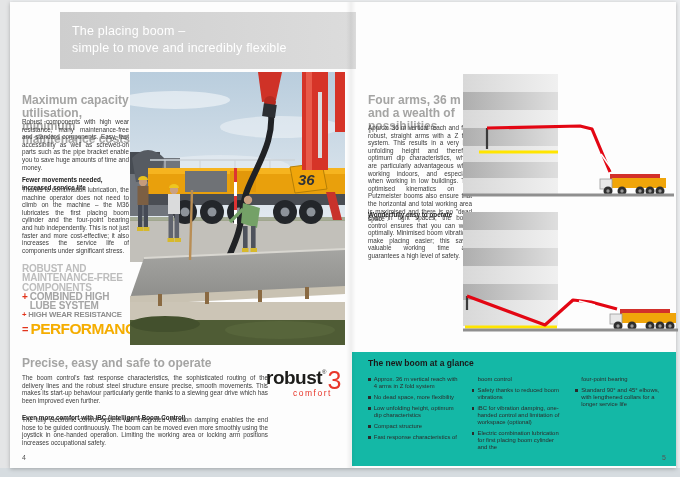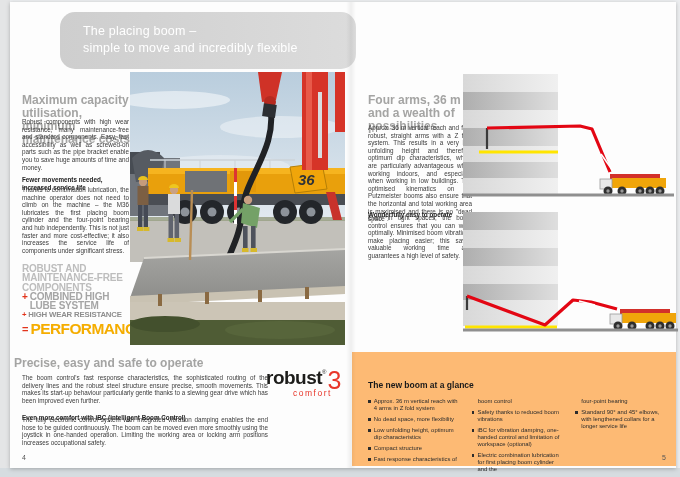--- a/index.html
+++ b/index.html
@@ -20,22 +20,22 @@
     background:linear-gradient(to right, rgba(0,0,0,0) 0%, rgba(0,0,0,.06) 50%, rgba(0,0,0,0) 100%);
     pointer-events:none;
   }
   #bottom-edge { position:absolute; left:0; top:468px; width:680px; height:9px; background:#d6dce0; }
   #left-edge   { position:absolute; left:0; top:0; width:10px; height:468px; background:#e4e5e6; }
 
   
   #header-band {
     left:50px; top:10px; width:296px; height:57px;
     background:linear-gradient(to right,#cecece,#dcdcdc);
-    color:#ffffff; padding:11px 0 0 23px;
-    font-size:12.5px; line-height:17px; letter-spacing:.2px;border-radius:15px;
+    color:#ffffff; padding:11px 0 0 12px;
+    font-size:12.5px; line-height:17px; letter-spacing:.2px;
   }
 
   
   .section-heading { color:#a4a4a3; font-weight:bold; font-size:12px; line-height:13px; }
   .body-text { color:#3b3b3b; font-size:6.3px; line-height:7.6px; text-align:justify; }
   .body-subhead { color:#222; font-weight:bold; font-size:6.3px; line-height:7.6px; margin-top:6px; }
 
   
   #left-heading { left:12px; top:92px; width:110px; }
   #left-para1   { left:12px; top:116px; width:107px; }
@@ -53,42 +53,42 @@
   .f-eq { color:#e2341b; font-weight:bold; font-size:11px; line-height:14px; }
   .f-result-text { color:#f5ad00; font-weight:bold; font-size:15.5px; line-height:14.5px; letter-spacing:-.6px; }
 
   
   #right-heading { left:358px; top:92px; width:110px; }
   #right-para1   { left:358px; top:122px; width:104px; }
   #right-subhead { left:358px; top:203px; width:104px; }
   #right-para2   { left:358px; top:212px; width:104px; }
 
   
-  #bl-heading { left:4px; top:355px; width:260px; }
+  #bl-heading { left:12px; top:355px; width:260px; }
   #bl-para1   { left:12px; top:372px; width:246px; }
   #bl-subhead { left:12px; top:406px; width:246px; }
   #bl-para2   { left:12px; top:414px; width:246px; }
 
   
   .page-number { color:#555; font-size:7px; }
   #page-num-left  { left:12px; top:452px; }
   #page-num-right { left:652px; top:452px; }
 
   
   #ergonic { left:256px; top:366px; width:95px; height:46px; }
   #erg-main { display:flex; align-items:flex-start; }
   .erg-name { color:#1d1d1b; font-weight:bold; font-size:19px; line-height:20px; letter-spacing:-.5px; }
   .erg-reg  { color:#1d1d1b; font-size:6px; margin-top:1px; }
   .erg-three{ color:#e8362a; font-size:25px; line-height:24px; margin-left:1px; font-weight:normal; }
   #erg-inside { color:#e8362a; font-size:8.5px; letter-spacing:1.5px; margin-top:-4px; padding-left:27px; }
 
   
   #glance-box {
     left:342px; top:350px; width:324px; height:114px;
-    background:#fdba74; padding:28px 8px 0 16px;
+    background:#14b8a6; padding:6px 8px 0 16px;
   }
   #glance-heading { color:#1a1a1a; font-weight:bold; font-size:8.5px; margin-bottom:8px; }
   #glance-cols { display:flex; gap:11px; }
   .glance-col { width:96px; }
   .bullet-item { display:flex; gap:3px; margin-bottom:4px; }
   .bullet-square { flex:0 0 auto; width:2.8px; height:2.8px; background:#2c2c2c; margin-top:1.8px; }
   .bullet-text { color:#2c2c2c; font-size:5.9px; line-height:7px; }
   .glance-lead { color:#2c2c2c; font-size:5.9px; line-height:7px; padding-left:6px; margin-bottom:4px; }
 
   

